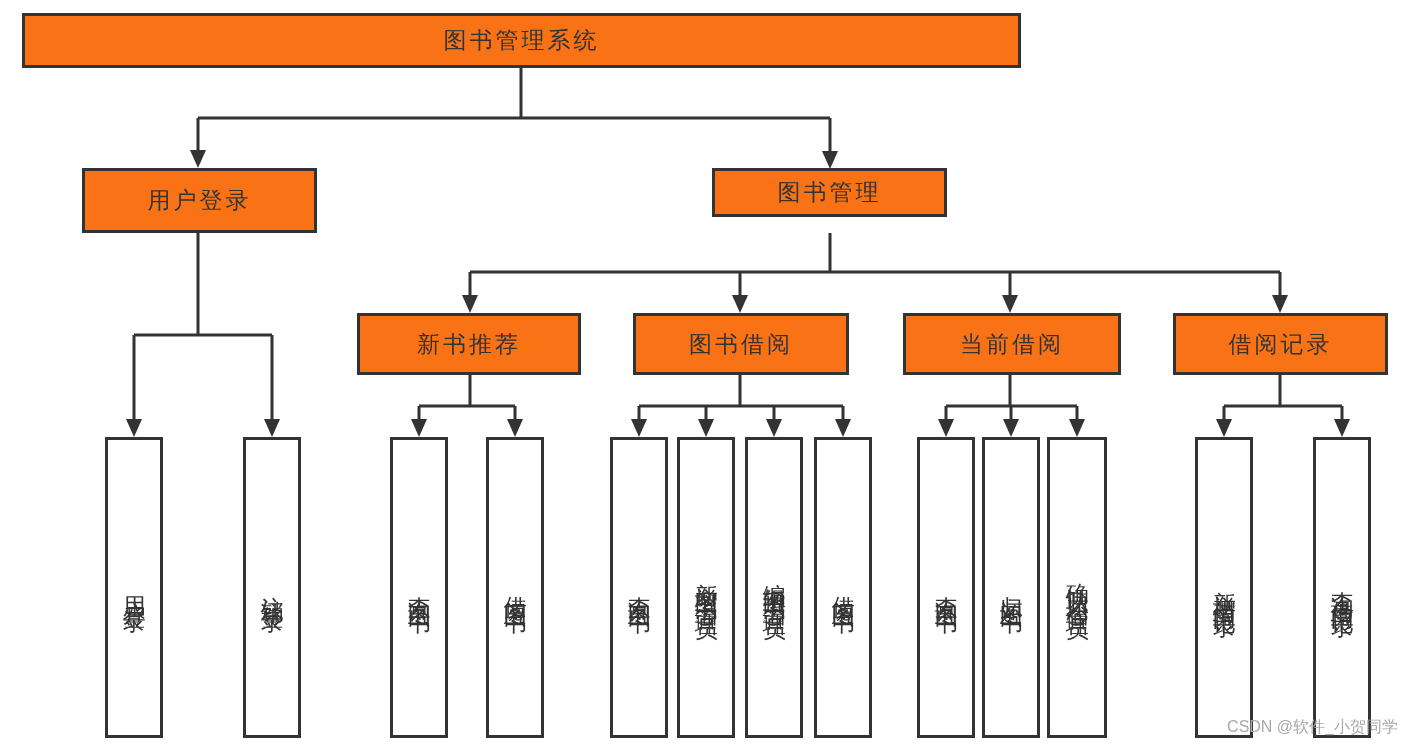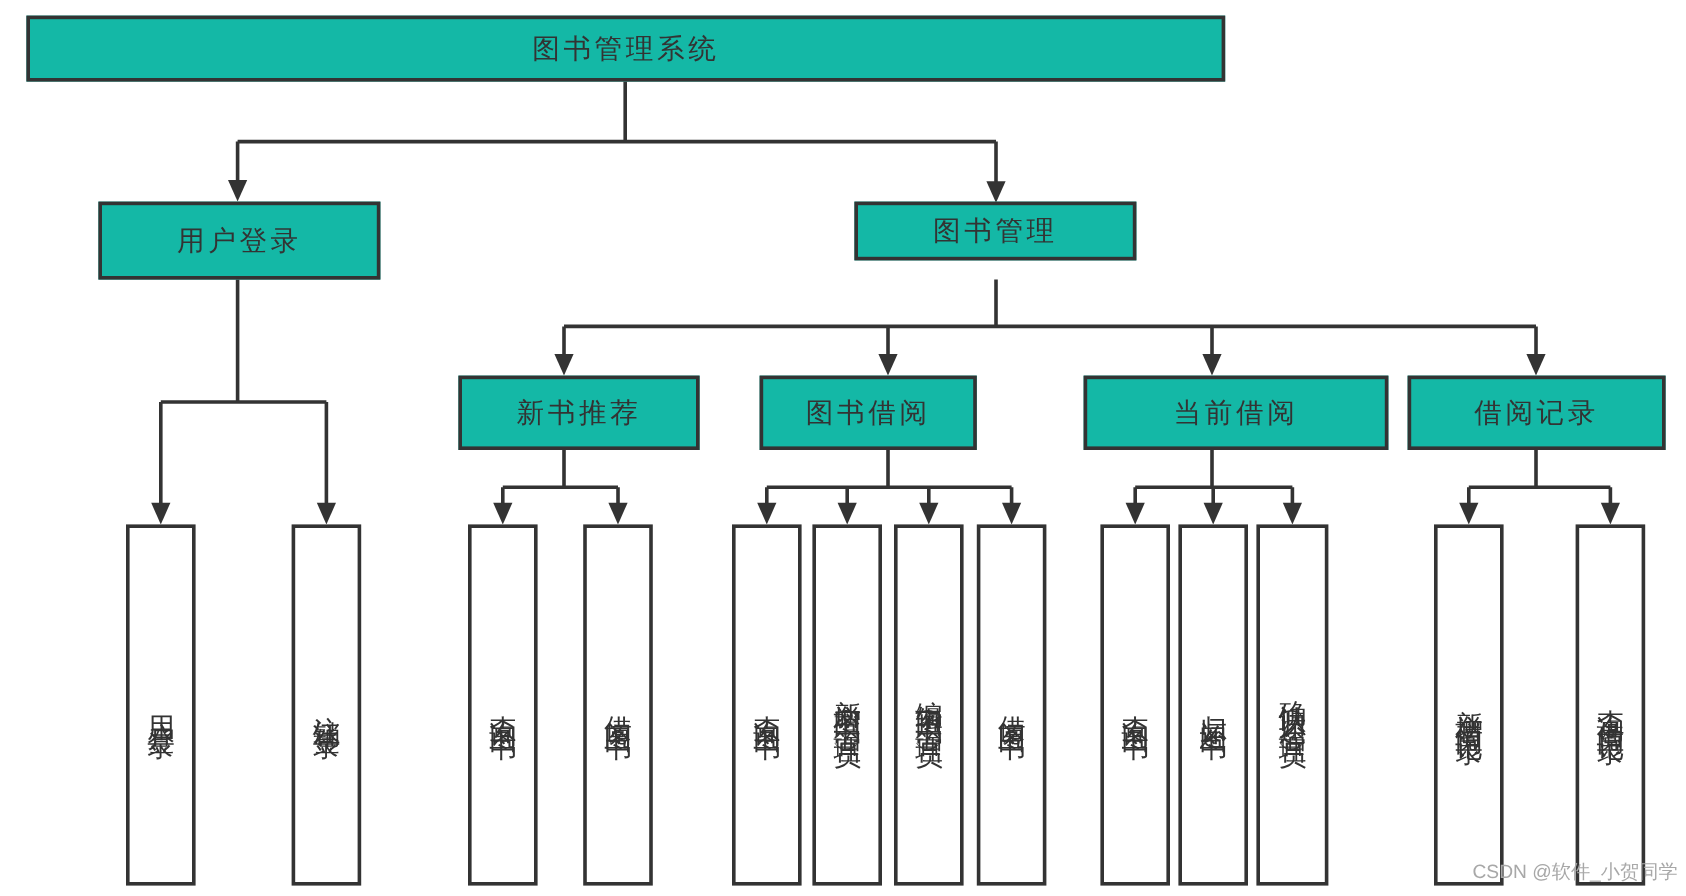--- a/index.html
+++ b/index.html
@@ -2,21 +2,21 @@
 <html><head>
 <meta charset="utf-8">
 <style>
   html,body{margin:0;padding:0;background:#ffffff;}
   .stage{
     position:relative;width:1405px;height:747px;background:#ffffff;
     overflow:hidden;font-family:"Liberation Sans","DejaVu Sans",sans-serif;
   }
   .stage svg{position:absolute;left:0;top:0;}
   .hbox{
-    position:absolute;background:#14b8a6;border:3px solid #333333;
+    position:absolute;background:#f97316;border:3px solid #333333;
     box-sizing:border-box;display:flex;align-items:center;justify-content:center;
     color:#333333;font-size:23px;letter-spacing:3px;z-index:2;
   }
   .leaf{
     position:absolute;top:437px;width:58px;height:301px;background:#ffffff;
     border:3px solid #333333;box-sizing:border-box;display:flex;
     align-items:center;justify-content:center;z-index:2;
   }
   .leaf span{
     writing-mode:vertical-rl;text-orientation:mixed;white-space:nowrap;
@@ -75,27 +75,27 @@
     <span>图书管理系统</span>
   </div>
 
   <div class="hbox" style="left:82px;top:168px;width:235px;height:65px">
     <span>用户登录</span>
   </div>
   <div class="hbox" style="left:712px;top:168px;width:235px;height:49px">
     <span>图书管理</span>
   </div>
 
-  <div class="hbox" style="left:382px;top:313px;width:201px;height:62px">
+  <div class="hbox" style="left:357px;top:313px;width:224px;height:62px">
     <span>新书推荐</span>
   </div>
-  <div class="hbox" style="left:633px;top:313px;width:181px;height:62px">
+  <div class="hbox" style="left:633px;top:313px;width:216px;height:62px">
     <span>图书借阅</span>
   </div>
-  <div class="hbox" style="left:903px;top:313px;width:254px;height:62px">
+  <div class="hbox" style="left:903px;top:313px;width:218px;height:62px">
     <span>当前借阅</span>
   </div>
   <div class="hbox" style="left:1173px;top:313px;width:215px;height:62px">
     <span>借阅记录</span>
   </div>
 
   <div class="leaf" style="left:105px">
     <span>用户登录</span>
   </div>
   <div class="leaf" style="left:243px">

